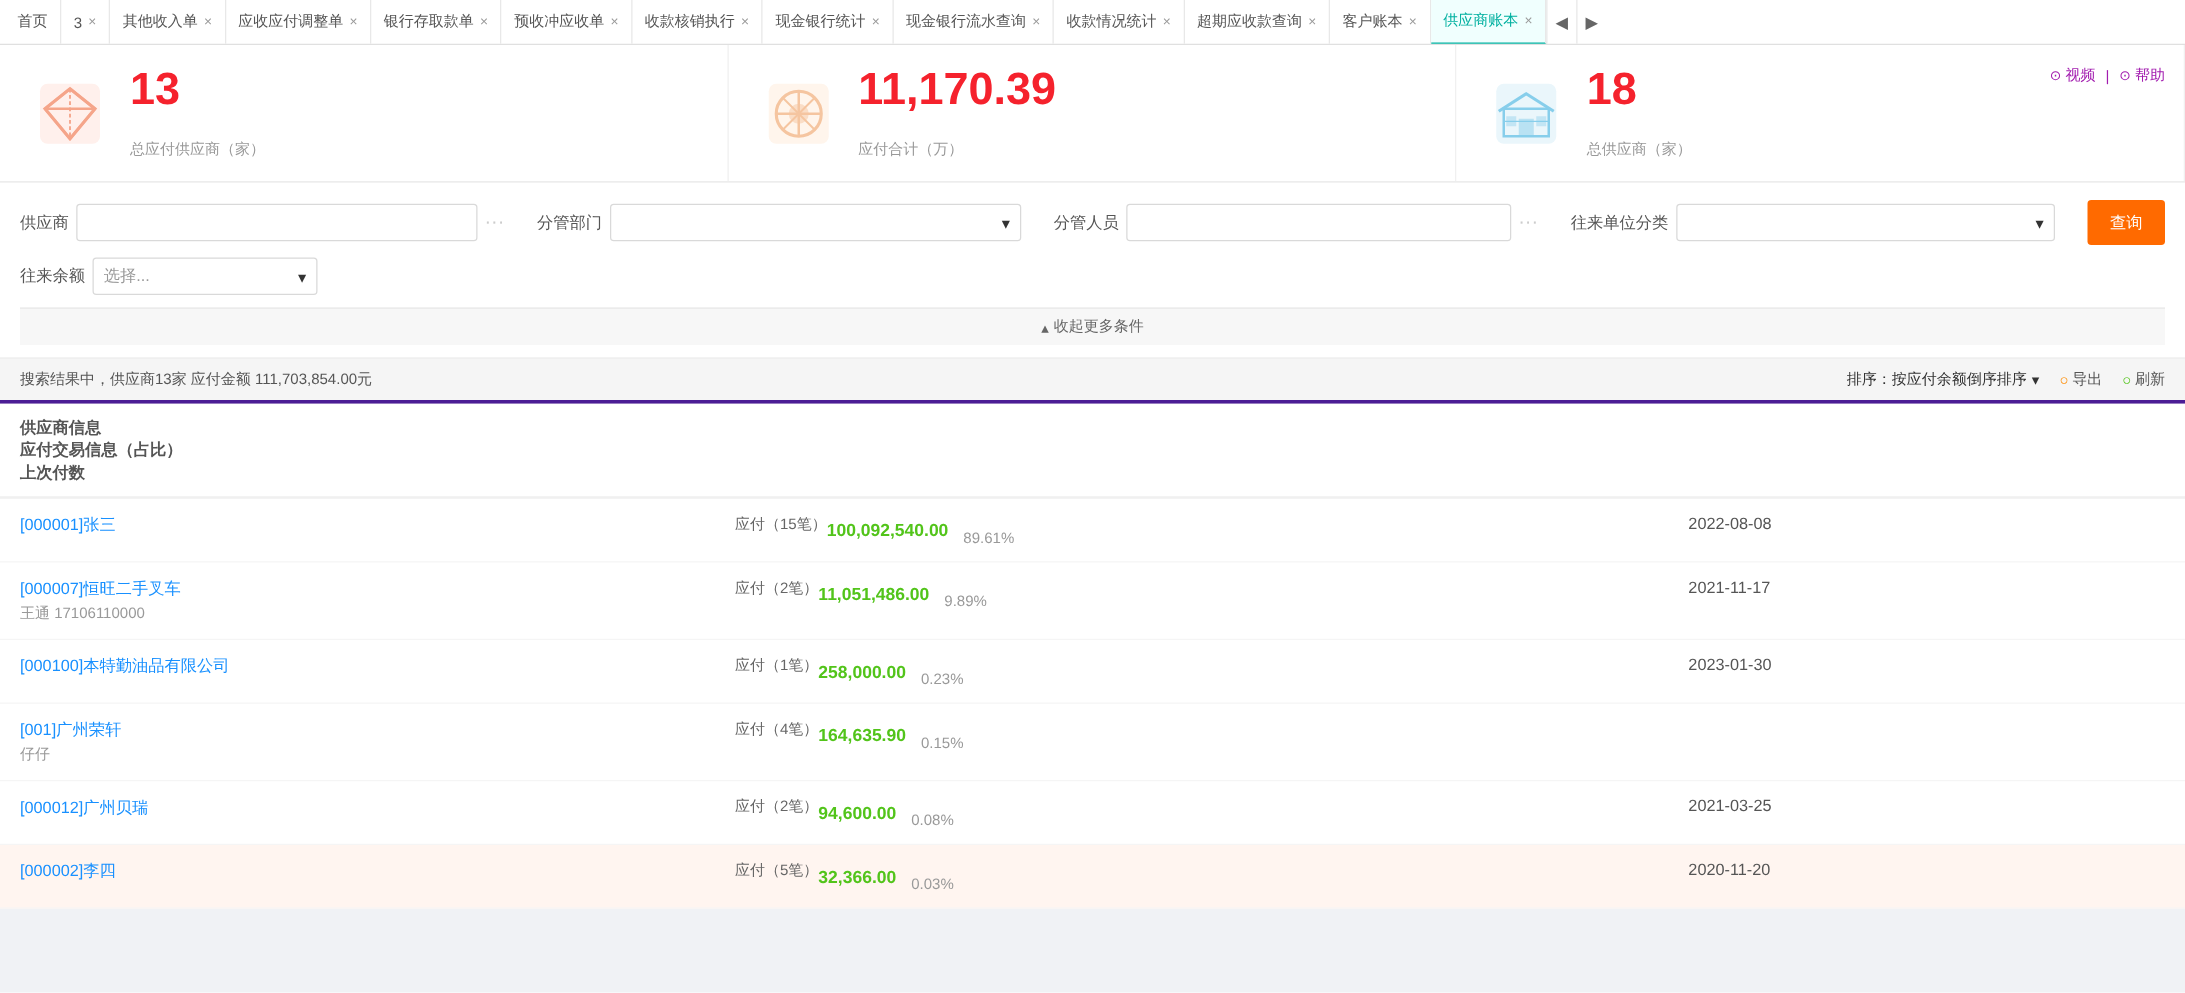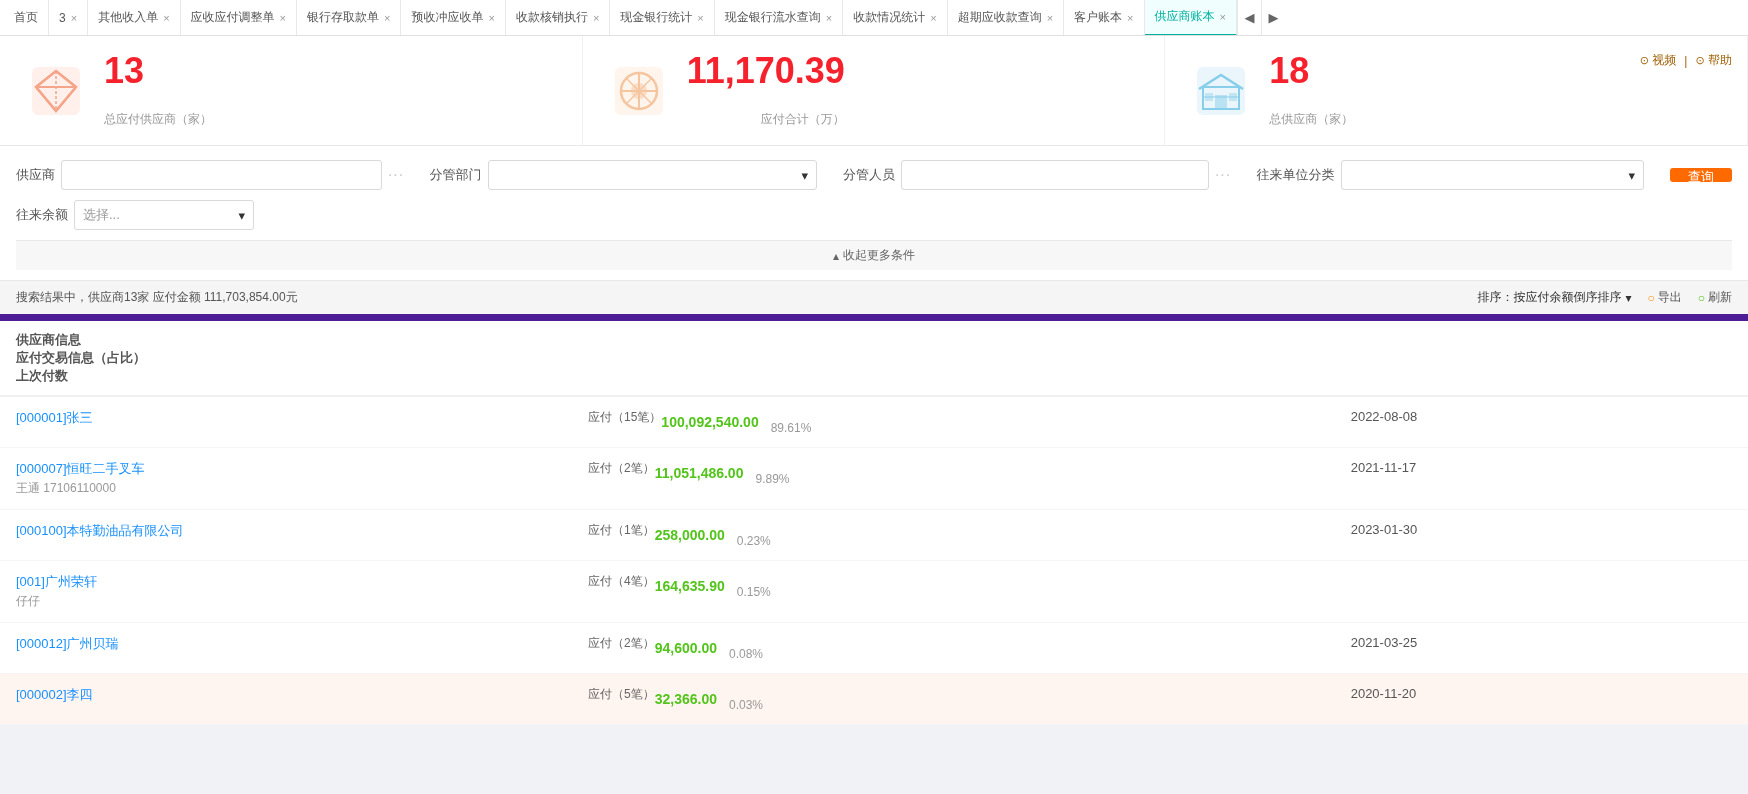--- a/index.html
+++ b/index.html
@@ -21,49 +21,49 @@
 
     
     .stats-bar {
       display: flex; background: #fff; border-bottom: 1px solid #e8e8e8; height: 110px; align-items: center;
       position: relative;
     }
     .stat-block { display: flex; align-items: center; flex: 1; padding: 16px 24px; border-right: 1px solid #f0f0f0; height: 100%; }
     .stat-block:last-child { border-right: none; }
     .stat-icon { width: 64px; height: 64px; margin-right: 16px; flex-shrink: 0; }
     .stat-info .stat-number { font-size: 36px; font-weight: bold; color: #f5222d; line-height: 1; }
-    .stat-info .stat-label { font-size: 12px; color: #999; margin-top: 22px; text-align: right; }
+    .stat-info .stat-label { font-size: 12px; color: #999; margin-top: 22px; }
     .top-right-links { position: absolute; right: 16px; top: 16px; font-size: 12px; color: #666; display: flex; gap: 8px; align-items: center; }
-    .top-right-links span { cursor: pointer; color: #a16207; }
+    .top-right-links span { cursor: pointer; color: #a21caf; }
 
     
     .search-area { background: #fff; padding: 14px 16px 10px; border-bottom: 1px solid #e8e8e8; }
     .search-row { display: flex; align-items: center; gap: 26px; margin-bottom: 10px; flex-wrap: nowrap; }
     .search-item { display: flex; align-items: center; gap: 6px; flex: 1; min-width: 0; }
     .search-label { font-size: 13px; color: #555; white-space: nowrap; flex-shrink: 0; }
     .search-input {
       flex: 1; height: 30px; border: 1px solid #d9d9d9; border-radius: 3px; padding: 0 8px;
       font-size: 13px; color: #333; outline: none; min-width: 0;
     }
     .search-select {
       flex: 1; height: 30px; border: 1px solid #d9d9d9; border-radius: 3px; padding: 0 8px;
       font-size: 13px; background: #fff; display: flex; align-items: center; justify-content: space-between; cursor: pointer; min-width: 0;
     }
     .search-select-text { color: #999; font-size: 13px; }
     .btn-query {
       background: #ff6a00; color: #fff; border: none; border-radius: 3px;
-      padding: 0 18px; height: 14px; cursor: pointer; font-size: 13px; white-space: nowrap; flex-shrink: 0;
+      padding: 0 18px; height: 36px; cursor: pointer; font-size: 13px; white-space: nowrap; flex-shrink: 0;
     }
     .collapse-bar { text-align: center; padding: 6px; background: #f7f7f7; border-top: 1px solid #e8e8e8; }
     .collapse-btn { font-size: 12px; color: #666; cursor: pointer; display: inline-flex; align-items: center; gap: 4px; }
 
     
     .result-bar {
       display: flex; align-items: center; justify-content: space-between;
-      padding: 8px 16px; background: #f5f5f5; border-bottom: 7px solid #4c1d95; font-size: 12px; color: #555;
+      padding: 8px 16px; background: #f5f5f5; border-bottom: 3px solid #4c1d95; font-size: 12px; color: #555;
     }
     .result-actions { display: flex; align-items: center; gap: 16px; font-size: 12px; color: #555; }
     .result-actions span { cursor: pointer; display: inline-flex; align-items: center; gap: 3px; }
     .sort-select { display: inline-flex; align-items: center; gap: 4px; cursor: pointer; color: #333; }
 
     
     .data-table { background: #fff; width: 100%; }
     .table-header { display: flex; padding: 10px 16px; border-bottom: 2px solid #f0f0f0; font-weight: bold; font-size: 13px; color: #555; flex-direction: column; }
     .col-supplier { flex: 3; }
     .col-transaction { flex: 4; }

